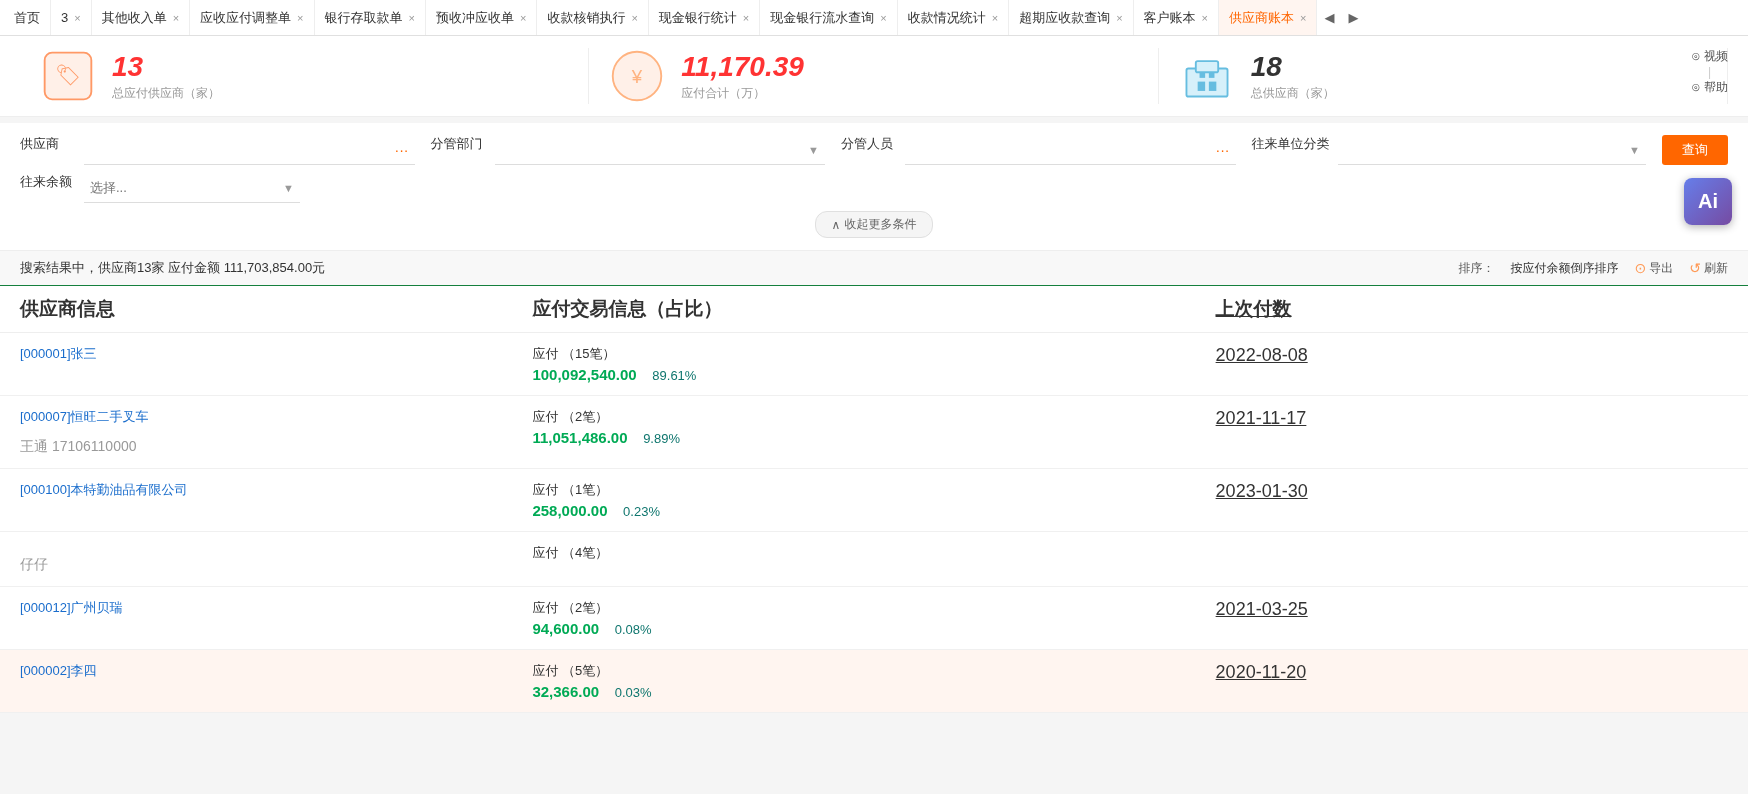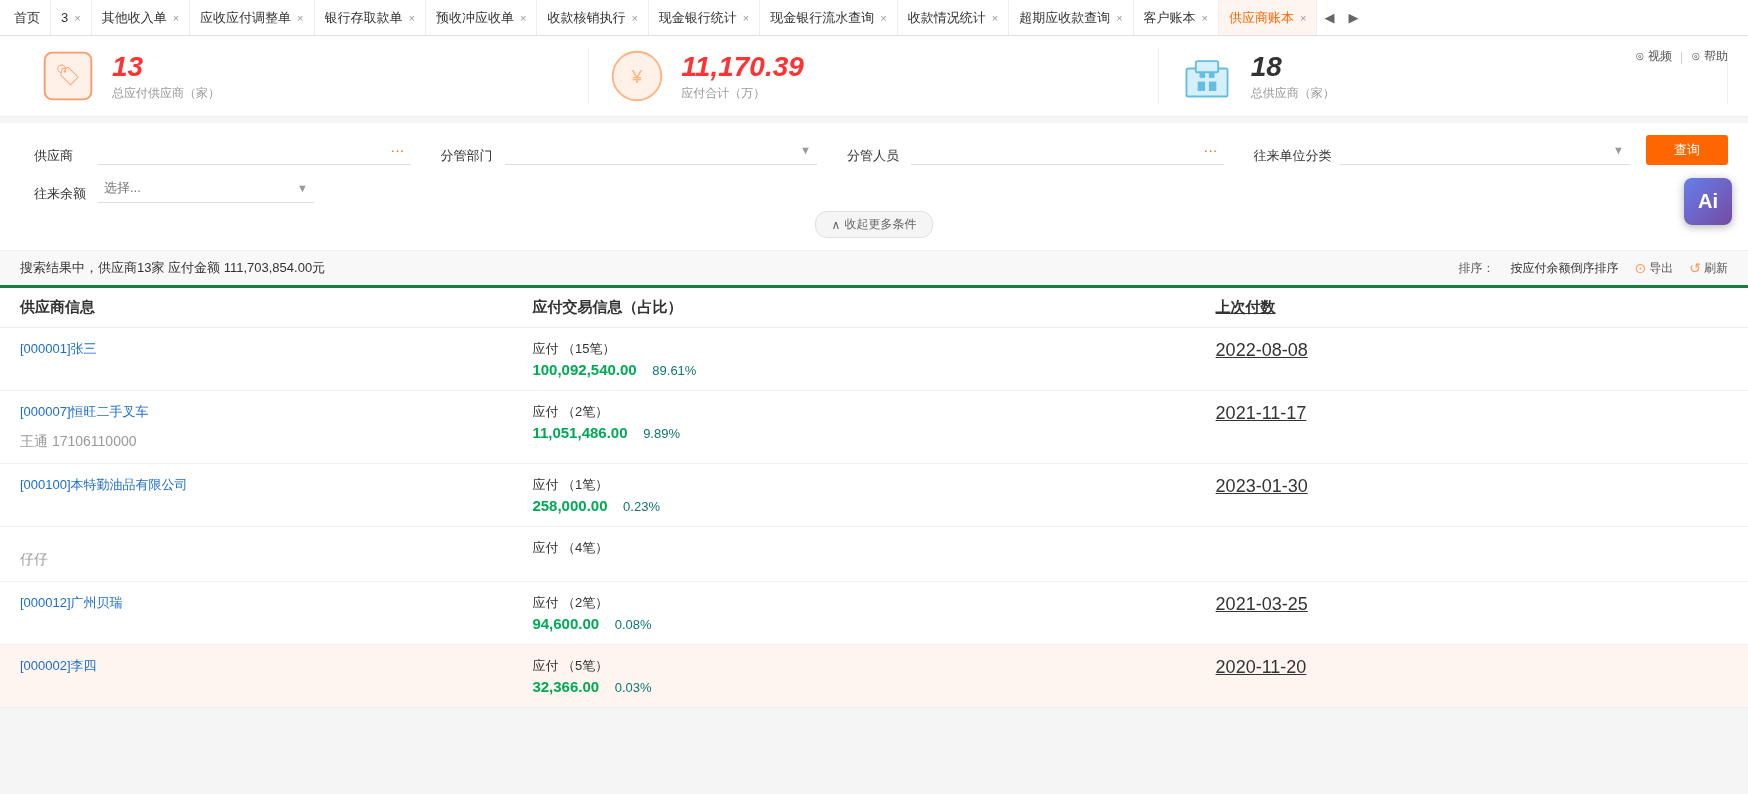--- a/index.html
+++ b/index.html
@@ -87,43 +87,43 @@
       margin-top: 2px;
     }
     .top-links {
       position: absolute;
       right: 20px;
       top: 12px;
       display: flex;
       align-items: center;
       font-size: 12px;
       color: #666;
+      flex-direction: column;
     }
     .top-links span { cursor: pointer; color: #555; }
     .top-links .divider { margin: 0 8px; color: #ccc; }
 
     
     .filter-area {
       background: #fff;
       padding: 12px 20px;
       margin-top: 6px;
       border-bottom: 1px solid #eee;
     }
     .filter-row {
       display: flex;
       align-items: center;
       margin-bottom: 8px;
       gap: 16px;
     }
     .filter-row:last-child { margin-bottom: 0; }
     .filter-item {
       display: flex;
-      align-items: flex-end;
+      align-items: flex-start;
       flex: 1;
-      margin-left: 14px;
     }
     .filter-label {
       font-size: 13px;
       color: #333;
       white-space: nowrap;
       margin-right: 8px;
       min-width: 56px;
     }
     .filter-input-wrapper {
       flex: 1;
@@ -148,21 +148,21 @@
     }
     .filter-input-wrapper .arrow-down {
       color: #999;
       font-size: 11px;
       cursor: pointer;
     }
     .query-btn {
       background: #ff6600;
       color: #fff;
       border: none;
-      padding: 6px 28px;
+      padding: 6px 20px;
       border-radius: 3px;
       cursor: pointer;
       font-size: 13px;
       white-space: nowrap;
       flex-shrink: 0;
     }
     .collapse-btn {
       text-align: center;
       margin-top: 4px;
     }
@@ -175,21 +175,21 @@
       gap: 4px;
       background: #f5f5f5;
       padding: 4px 16px;
       border-radius: 12px;
       border: 1px solid #e0e0e0;
     }
 
     
     .result-bar {
       background: #f8f8f8;
-      border-bottom: 3px solid #15803d;
+      border-bottom: 1px solid #15803d;
       padding: 8px 20px;
       display: flex;
       align-items: center;
       justify-content: space-between;
     }
     .result-info { font-size: 13px; color: #333; }
     .result-actions {
       display: flex;
       align-items: center;
       gap: 16px;
@@ -208,21 +208,21 @@
     
     .data-table {
       background: #fff;
       width: 100%;
     }
     .table-header {
       display: flex;
       padding: 10px 20px;
       border-bottom: 1px solid #eee;
       font-weight: bold;
-      font-size: 15px;
+      font-size: 19px;
       color: #333;
       background: #fff;
     }
     .col-supplier { flex: 3; }
     .col-transaction { flex: 4; }
     .col-lastpay { flex: 2; text-decoration: underline; }
     .col-extra { flex: 1; }
 
     .table-row {
       display: flex;

